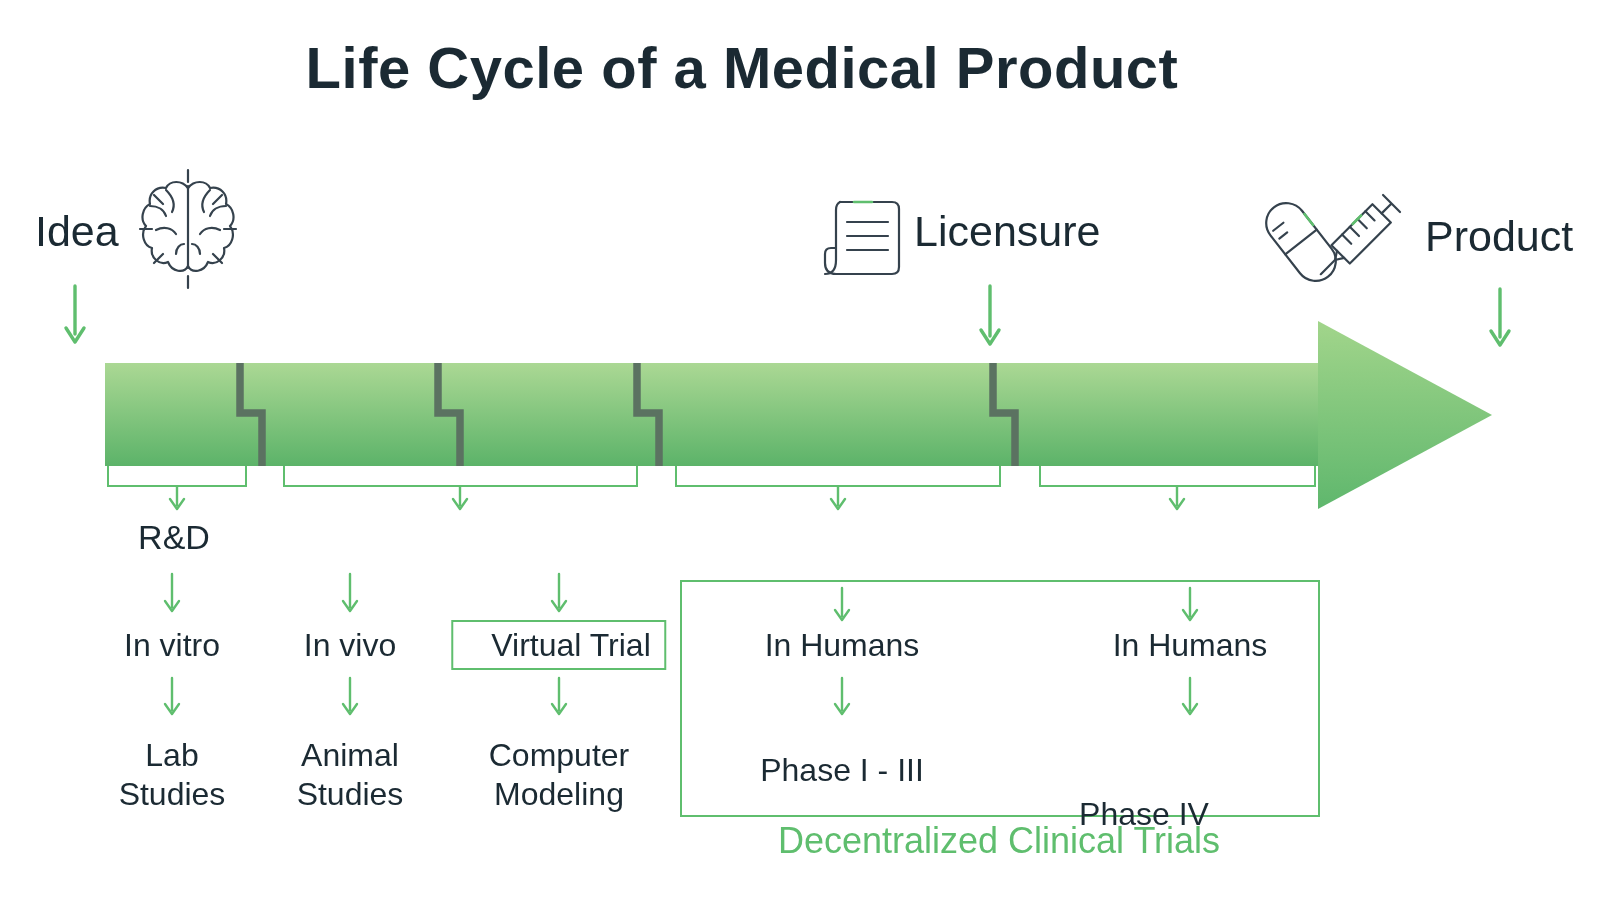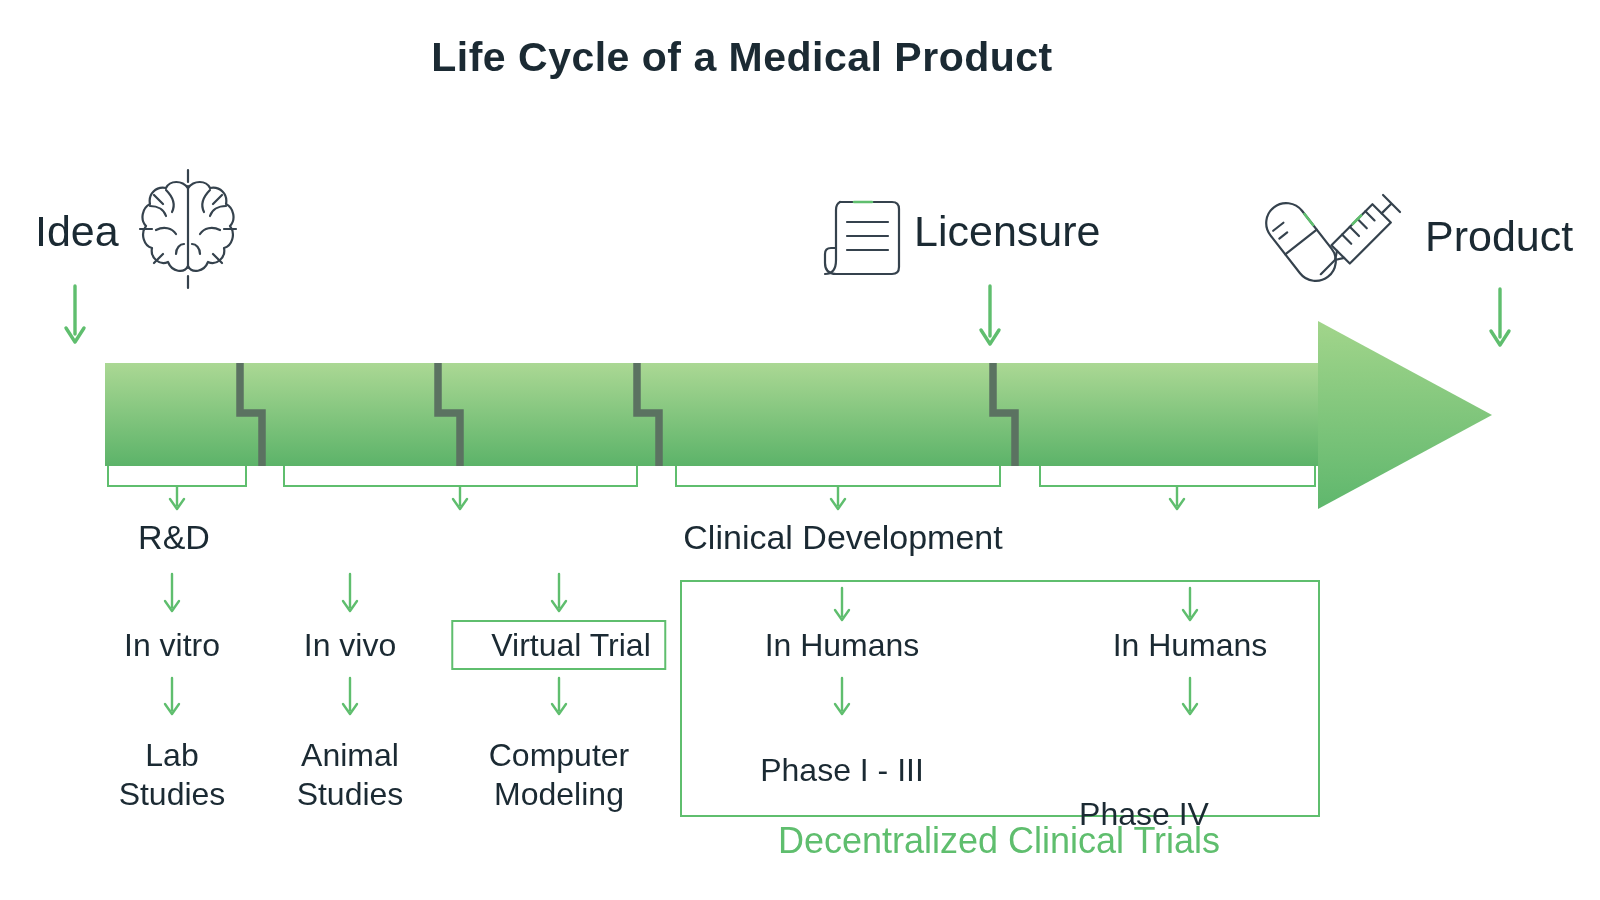--- a/index.html
+++ b/index.html
@@ -2,21 +2,21 @@
 <html style="--ink: #1b2a33; --accent: #5fbe6e; --divider: #5b7261; --barTop: #abd894; --barBottom: #5cb369; --headTop: #a2d58b; --headBottom: #5fb76d; --iconStroke: #35424d;"><head>
 <meta charset="utf-8">
 <style>
   html,body{margin:0;padding:0;background:#ffffff;}
   .canvas{
     position:relative;width:1600px;height:900px;background:#ffffff;overflow:hidden;
     font-family:"Liberation Sans", sans-serif;color:var(--ink,#1b2a33);
   }
   .abs{position:absolute;}
   .ctr{transform:translateX(-50%);text-align:center;}
-  .title{font-size:41px;font-weight:600;letter-spacing:.5px;white-space:nowrap;}
+  .title{font-size:58px;font-weight:600;letter-spacing:.5px;white-space:nowrap;}
   .ms-label{font-size:43px;font-weight:500;white-space:nowrap;}
   .stage-label{font-size:34px;font-weight:500;white-space:nowrap;}
   .sub-label{font-size:32px;font-weight:500;white-space:nowrap;line-height:46px;height:46px;}
   .sub-label.boxed{border:2px solid var(--accent,#5fbe6e);padding:0 14px;background:#fff;}
   .outcome-label{font-size:32px;font-weight:500;line-height:39px;}
   .outcome-label.oneline{white-space:nowrap;}
   .dct-box{border:2px solid var(--accent,#5fbe6e);background:transparent;}
   .dct-label{font-size:36px;font-weight:400;color:var(--accent,#5fbe6e);white-space:nowrap;text-align:center;}
   svg{display:block;}
   .stroke-ink{stroke:var(--iconStroke,#35424d);fill:none;stroke-width:2.2;stroke-linecap:round;stroke-linejoin:round;}
@@ -139,21 +139,20 @@
     <path class="arrow-small" d="M172 678 V710 M165 704 L172 714 L179 704"></path>
     <path class="arrow-small" d="M350 678 V710 M343 704 L350 714 L357 704"></path>
     <path class="arrow-small" d="M559 678 V710 M552 704 L559 714 L566 704"></path>
     <path class="arrow-small" d="M842 678 V710 M835 704 L842 714 L849 704"></path>
     <path class="arrow-small" d="M1190 678 V710 M1183 704 L1190 714 L1197 704"></path>
   </svg>
 
   <div class="abs dct-box" style="left:680px;top:580px;width:636px;height:233px;"></div>
 
   <div class="abs ctr stage-label" style="left:174px;top:518px;">R&amp;D</div>
-  <div class="abs ctr stage-label" style="left:843px;top:518px;">Clinical Development</div>
 
   <div class="abs ctr sub-label" style="left:172px;top:622px;">In vitro</div>
   <div class="abs ctr sub-label" style="left:350px;top:622px;">In vivo</div>
   <div class="abs ctr sub-label boxed" style="left:559px;top:620px;padding-left:38px;">Virtual Trial</div>
   <div class="abs ctr sub-label" style="left:842px;top:622px;">In Humans</div>
   <div class="abs ctr sub-label" style="left:1190px;top:622px;">In Humans</div>
 
   <div class="abs ctr outcome-label" style="left:172px;top:736px;width:150px;">Lab Studies</div>
   <div class="abs ctr outcome-label" style="left:559px;top:736px;width:200px;">Computer Modeling</div>
   <div class="abs ctr outcome-label" style="left:350px;top:736px;width:160px;">Animal Studies</div>

